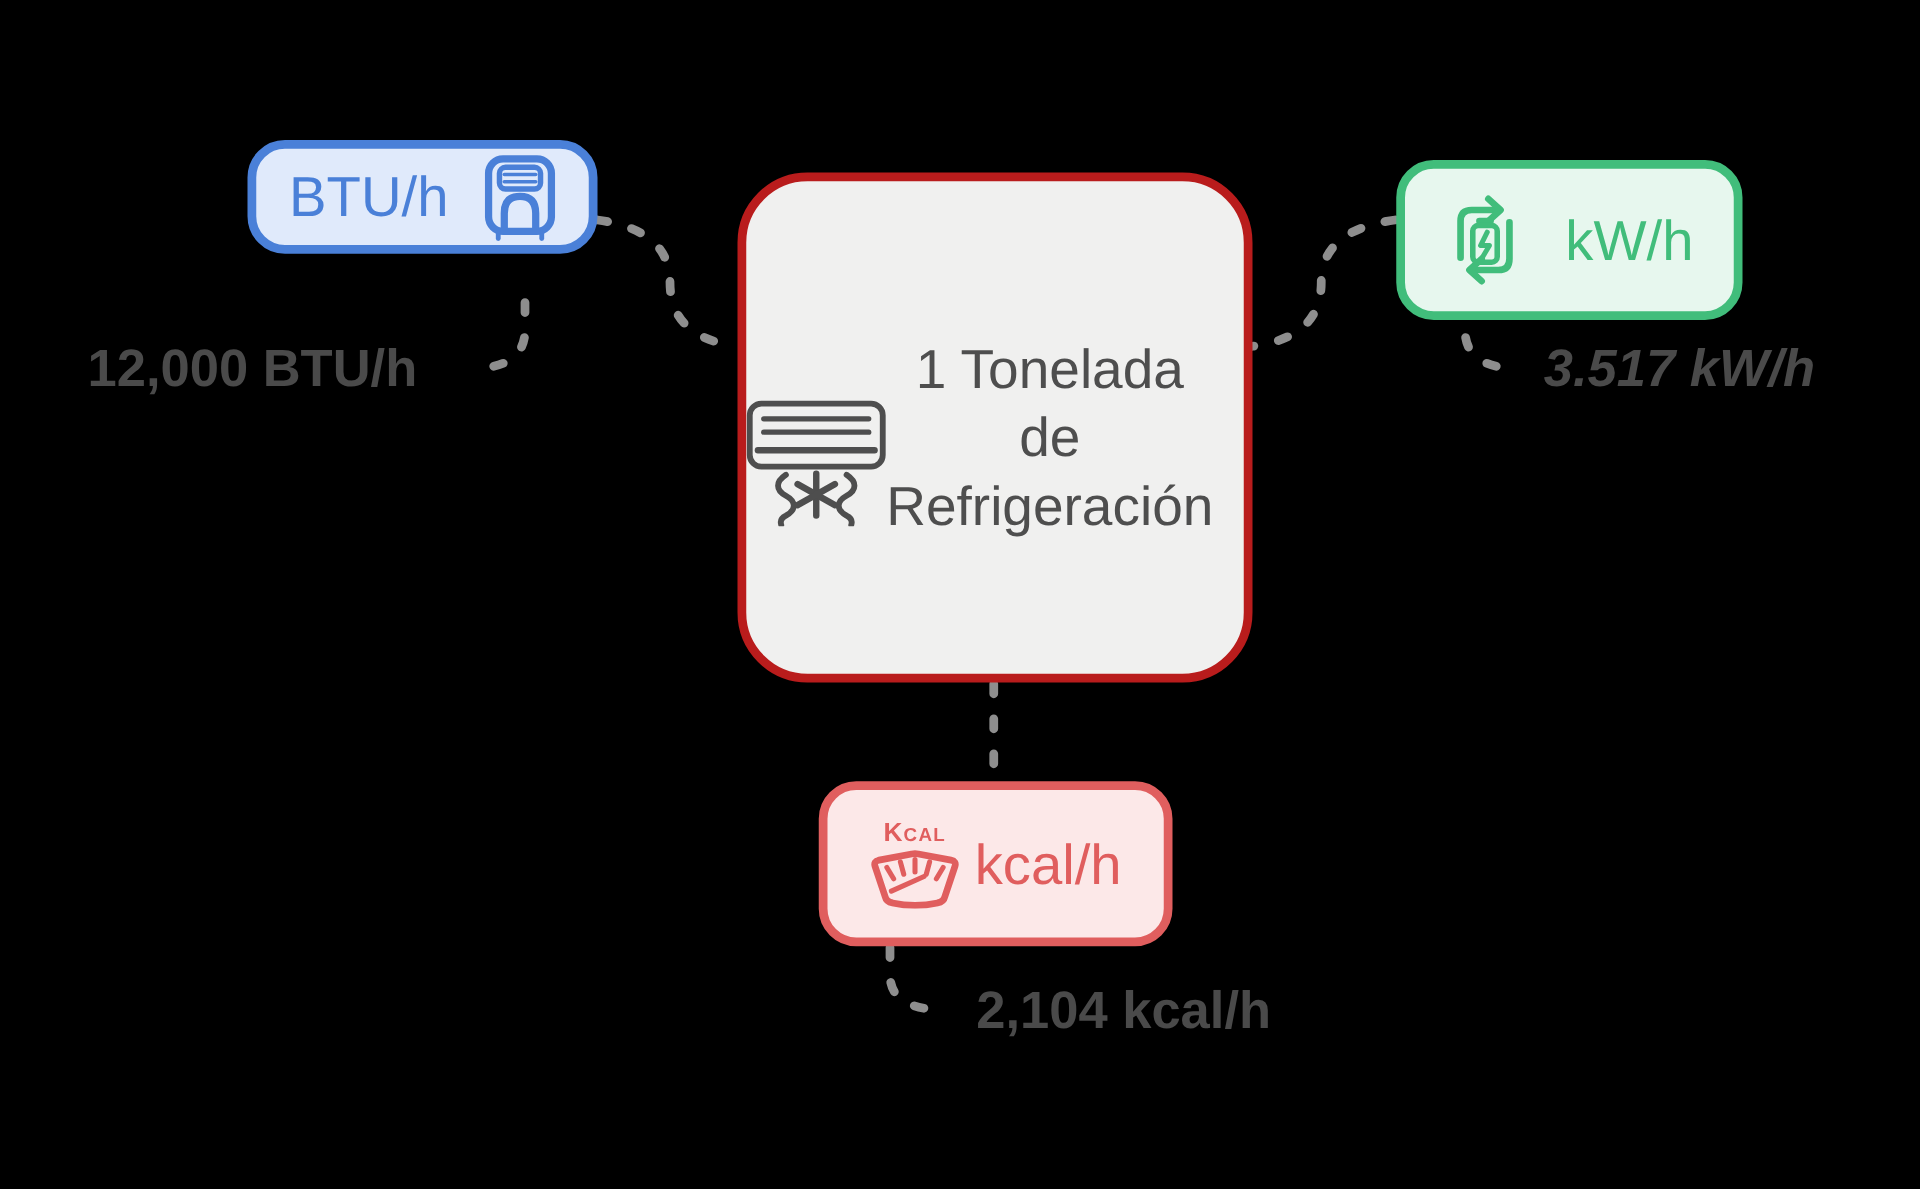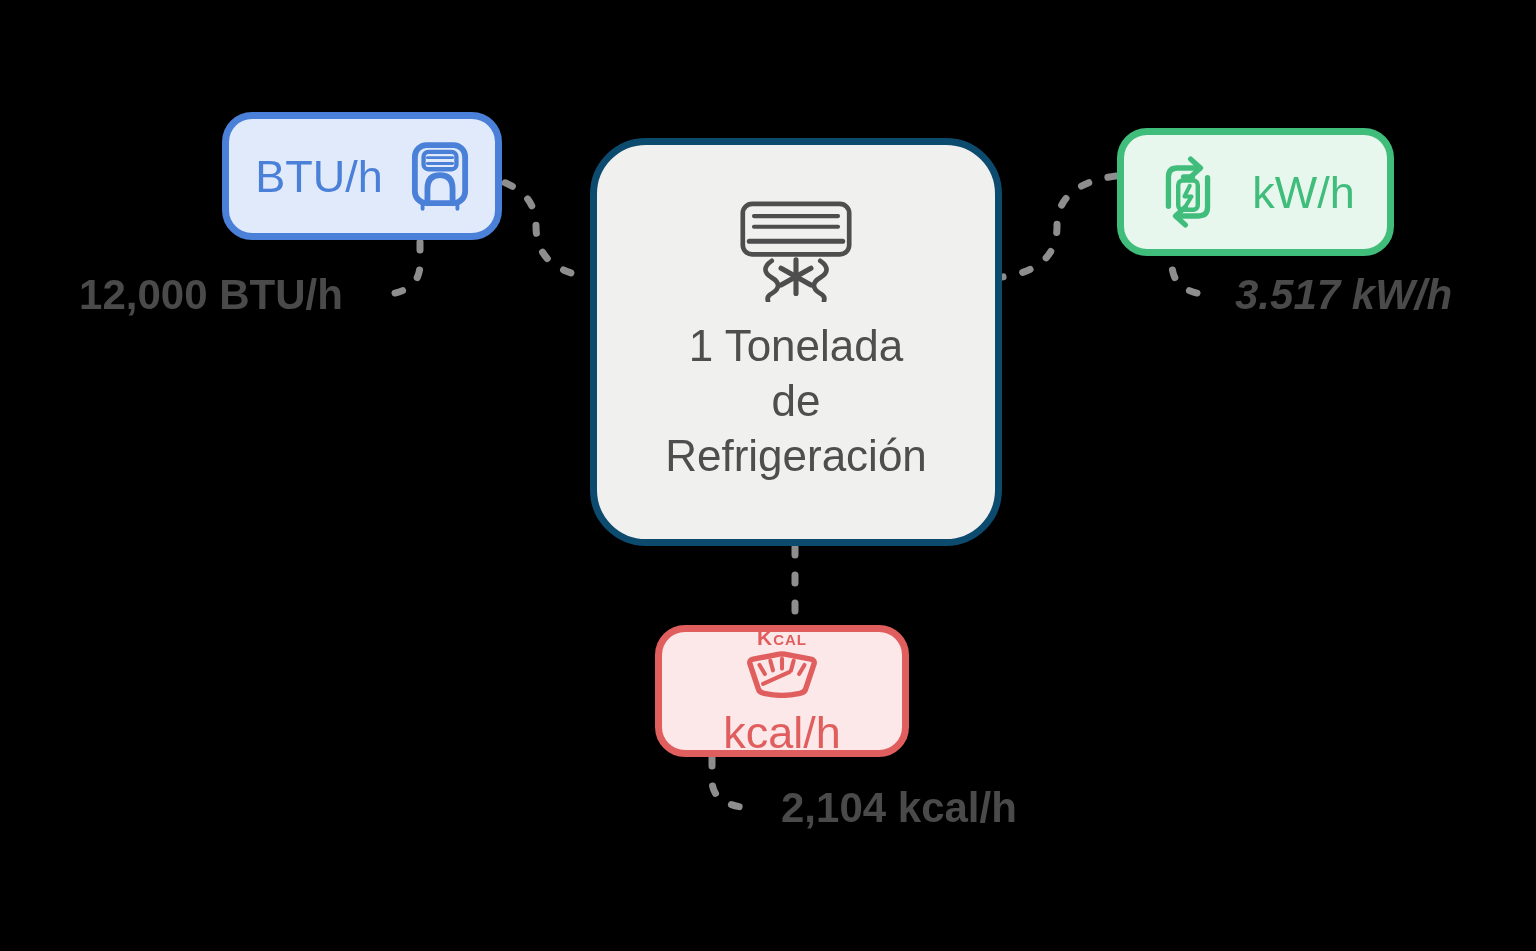--- a/index.html
+++ b/index.html
@@ -12,44 +12,44 @@
   svg.connectors{position:absolute;left:0;top:0;z-index:1;}
   .connector{fill:none;stroke:#8e8e8e;stroke-width:7;stroke-linecap:round;stroke-dasharray:8 20;}
 
   .node{
     position:absolute;z-index:2;box-sizing:border-box;
     display:flex;align-items:center;justify-content:center;
     border-style:solid;border-width:7px;border-radius:30px;
   }
   .node .label{font-size:45px;line-height:1;}
 
-  .node-btu{left:198px;top:112px;width:280px;height:128px;
-    background:#e0eafb;border-color:#4a80d8;color:#4a80d8;gap:28px;margin-left:24px;}
+  .node-btu{left:198px;top:112px;width:280px;height:91px;
+    background:#e0eafb;border-color:#4a80d8;color:#4a80d8;gap:28px;}
   .node-kw{left:1117px;top:112px;width:277px;height:128px;
     background:#e7f7ee;border-color:#41bd7b;color:#41bd7b;gap:32px;margin-top:16px;}
-  .node-kcal{left:655px;top:625px;width:254px;height:132px;
-    background:#fce8e8;border-color:#e05e5e;color:#e05e5e;gap:12px;flex-direction:column;}
+  .node-kcal{left:655px;top:625px;width:283px;height:132px;
+    background:#fce8e8;border-color:#e05e5e;color:#e05e5e;gap:12px;}
 
   .node-center{
     left:590px;top:138px;width:412px;height:408px;z-index:2;
-    background:#f0f0ef;border:7px solid #0c4a6e;border-radius:56px;
+    background:#f0f0ef;border:7px solid #b91c1c;border-radius:56px;
     position:absolute;box-sizing:border-box;
-    display:flex;flex-direction:column;align-items:center;
+    display:flex;flex-direction:row;align-items:center;
   }
   .node-center .ac-icon{margin-top:56px;}
   .center-text{
     margin-top:16px;text-align:center;color:#4e4e4e;
     font-size:44px;line-height:55px;
   }
 
   .value-label{
     position:absolute;z-index:2;color:#4a4a4a;font-weight:bold;
     font-size:42px;line-height:50px;white-space:nowrap;
   }
-  .value-btu{left:70px;top:270px;width:282px;text-align:center;}
+  .value-btu{left:70px;top:270px;width:282px;text-align:left;}
   .value-kw{left:1235px;top:270px;font-style:italic;}
   .value-kcal{left:781px;top:783px;}
 
   .kcal-icon-stack{display:flex;flex-direction:column;align-items:center;gap:2px;}
   .kcal-word{
     font-size:21px;font-weight:bold;font-variant:small-caps;
     letter-spacing:1px;color:#e05e5e;line-height:1;
   }
   .icon{display:block;}
 </style>

